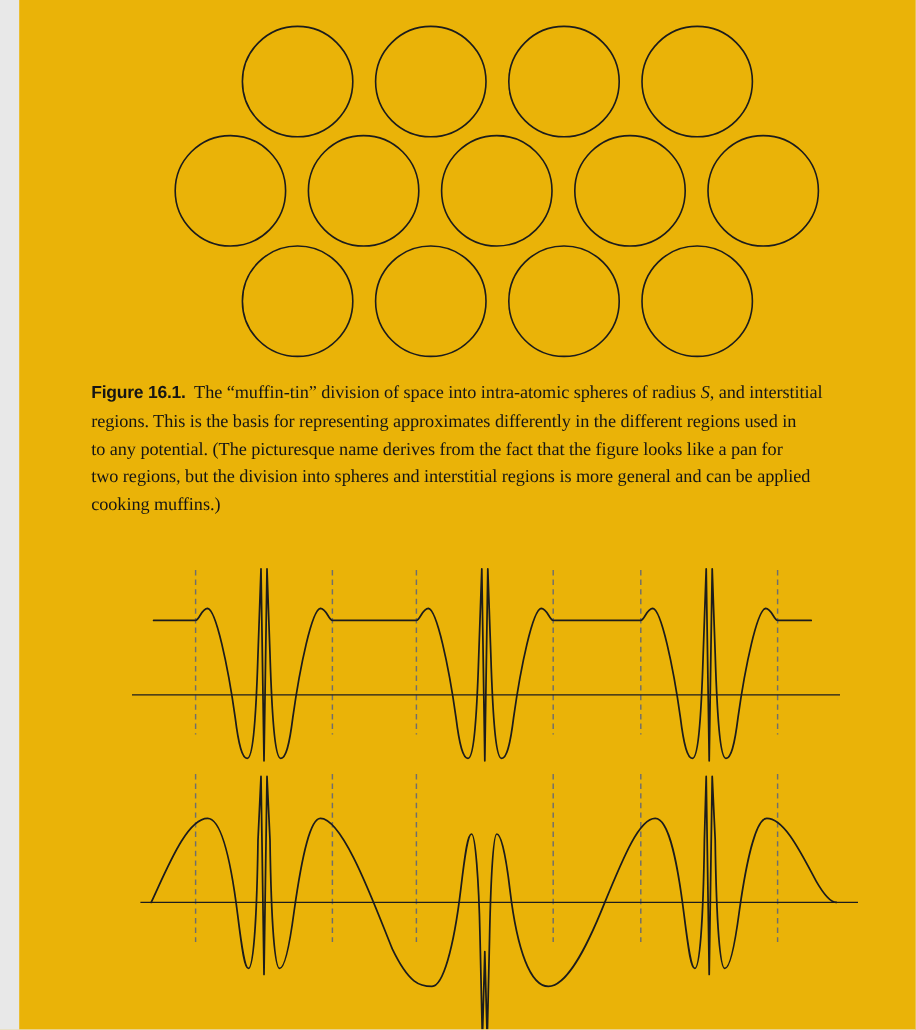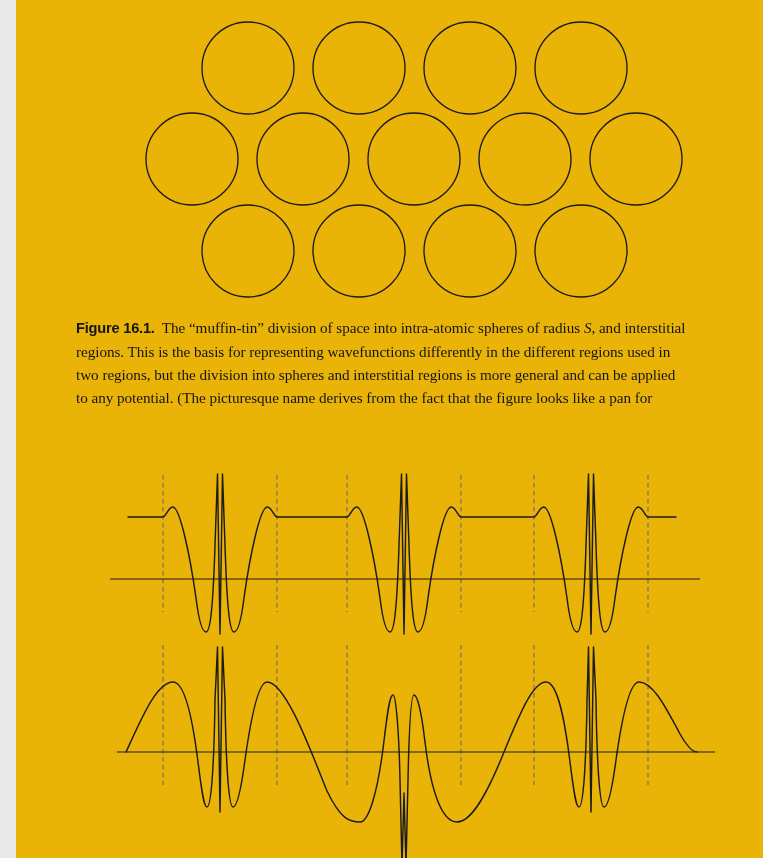--- a/index.html
+++ b/index.html
@@ -66,18 +66,19 @@
       <path class="dashes" d="M 147 645 V 785 M 261 645 V 785 M 331 645 V 785 M 445 645 V 785 M 518 645 V 785 M 632 645 V 785"></path>
       <path class="axis" d="M 101 752 H 699"></path>
       <path class="curve" d="M 110 752 C 124 722 140 682 157 682 C 169 682 177 722 182 762 C 186 794 188 807 191 807 C 195 807 198 770 199 700 L 201.5 647 L 204 812 L 206.5 647 L 209 700 C 210 770 213 807 217 807 C 221 807 225 790 229 760 C 236 710 243 682 251 682 C 270 682 296 754 311 791 C 325 820 334 822 344 822 C 353 822 362 791 368 741 C 372 707 374 695 377 695 C 380 695 383 732 384 780 L 386 866 L 388 793 L 390 866 L 392 780 C 393 732 395 695 398 695 C 401 695 405 708 409 742 C 415 792 426 822 441 822 C 456 822 472 792 488 752 C 504 713 517 682 530 682 C 542 682 549 722 554 762 C 558 794 560 807 563 807 C 567 807 570 770 571 700 L 572.5 647 L 575 812 L 577.5 647 L 580 700 C 581 770 584 807 588 807 C 592 807 596 790 600 760 C 607 710 615 682 623 682 C 638 682 652 712 664 734 C 672 748 677 752 681 752"></path>
     </g>
   </svg>
 
   <div class="caption">
     <div class="cap-line">
       <span class="fig-label">Figure 16.1.</span><span>The “muffin-tin” division of space into intra-atomic spheres of radius </span><span class="emph">S</span><span>, and interstitial</span>
     </div>
-    <div class="cap-line">regions. This is the basis for representing wavefunctions differently in the different regions used in</div>
+    <div class="cap-line">regions. This is the basis for representing approximates differently in the different regions used in</div>
+    <div class="cap-line">to any potential. (The picturesque name derives from the fact that the figure looks like a pan for</div>
     <div class="cap-line">two regions, but the division into spheres and interstitial regions is more general and can be applied</div>
-    <div class="cap-line">to any potential. (The picturesque name derives from the fact that the figure looks like a pan for</div>
+    <div class="cap-line">cooking muffins.)</div>
   </div>
 
 </div>
 
 </body></html>

